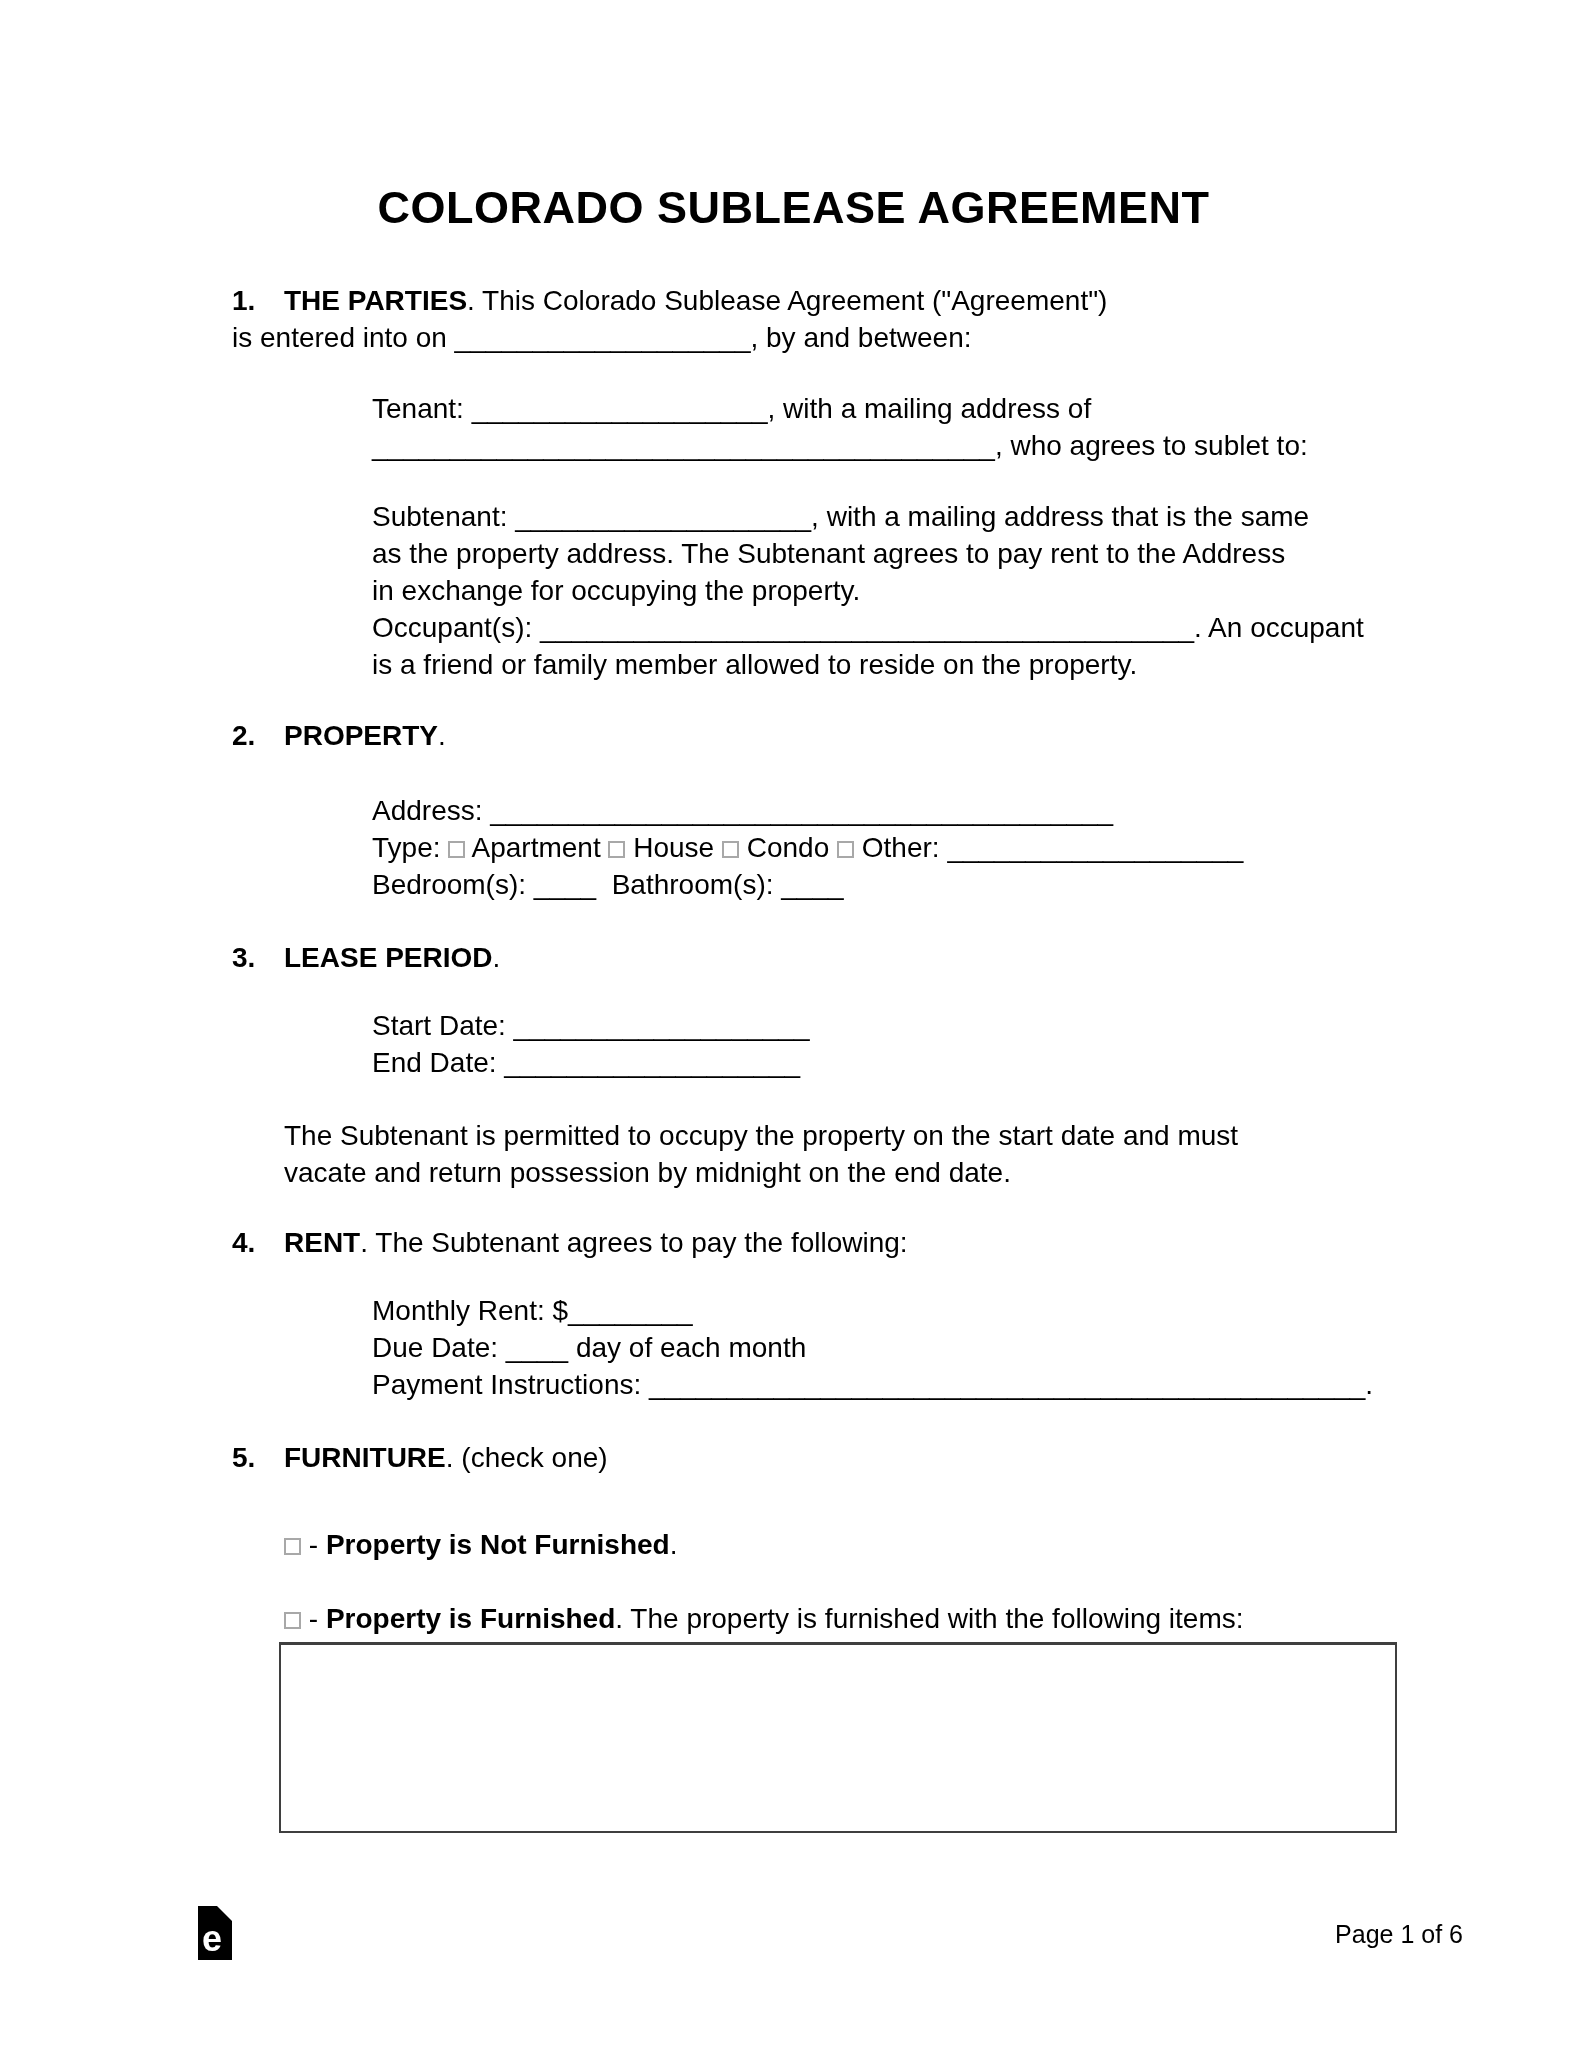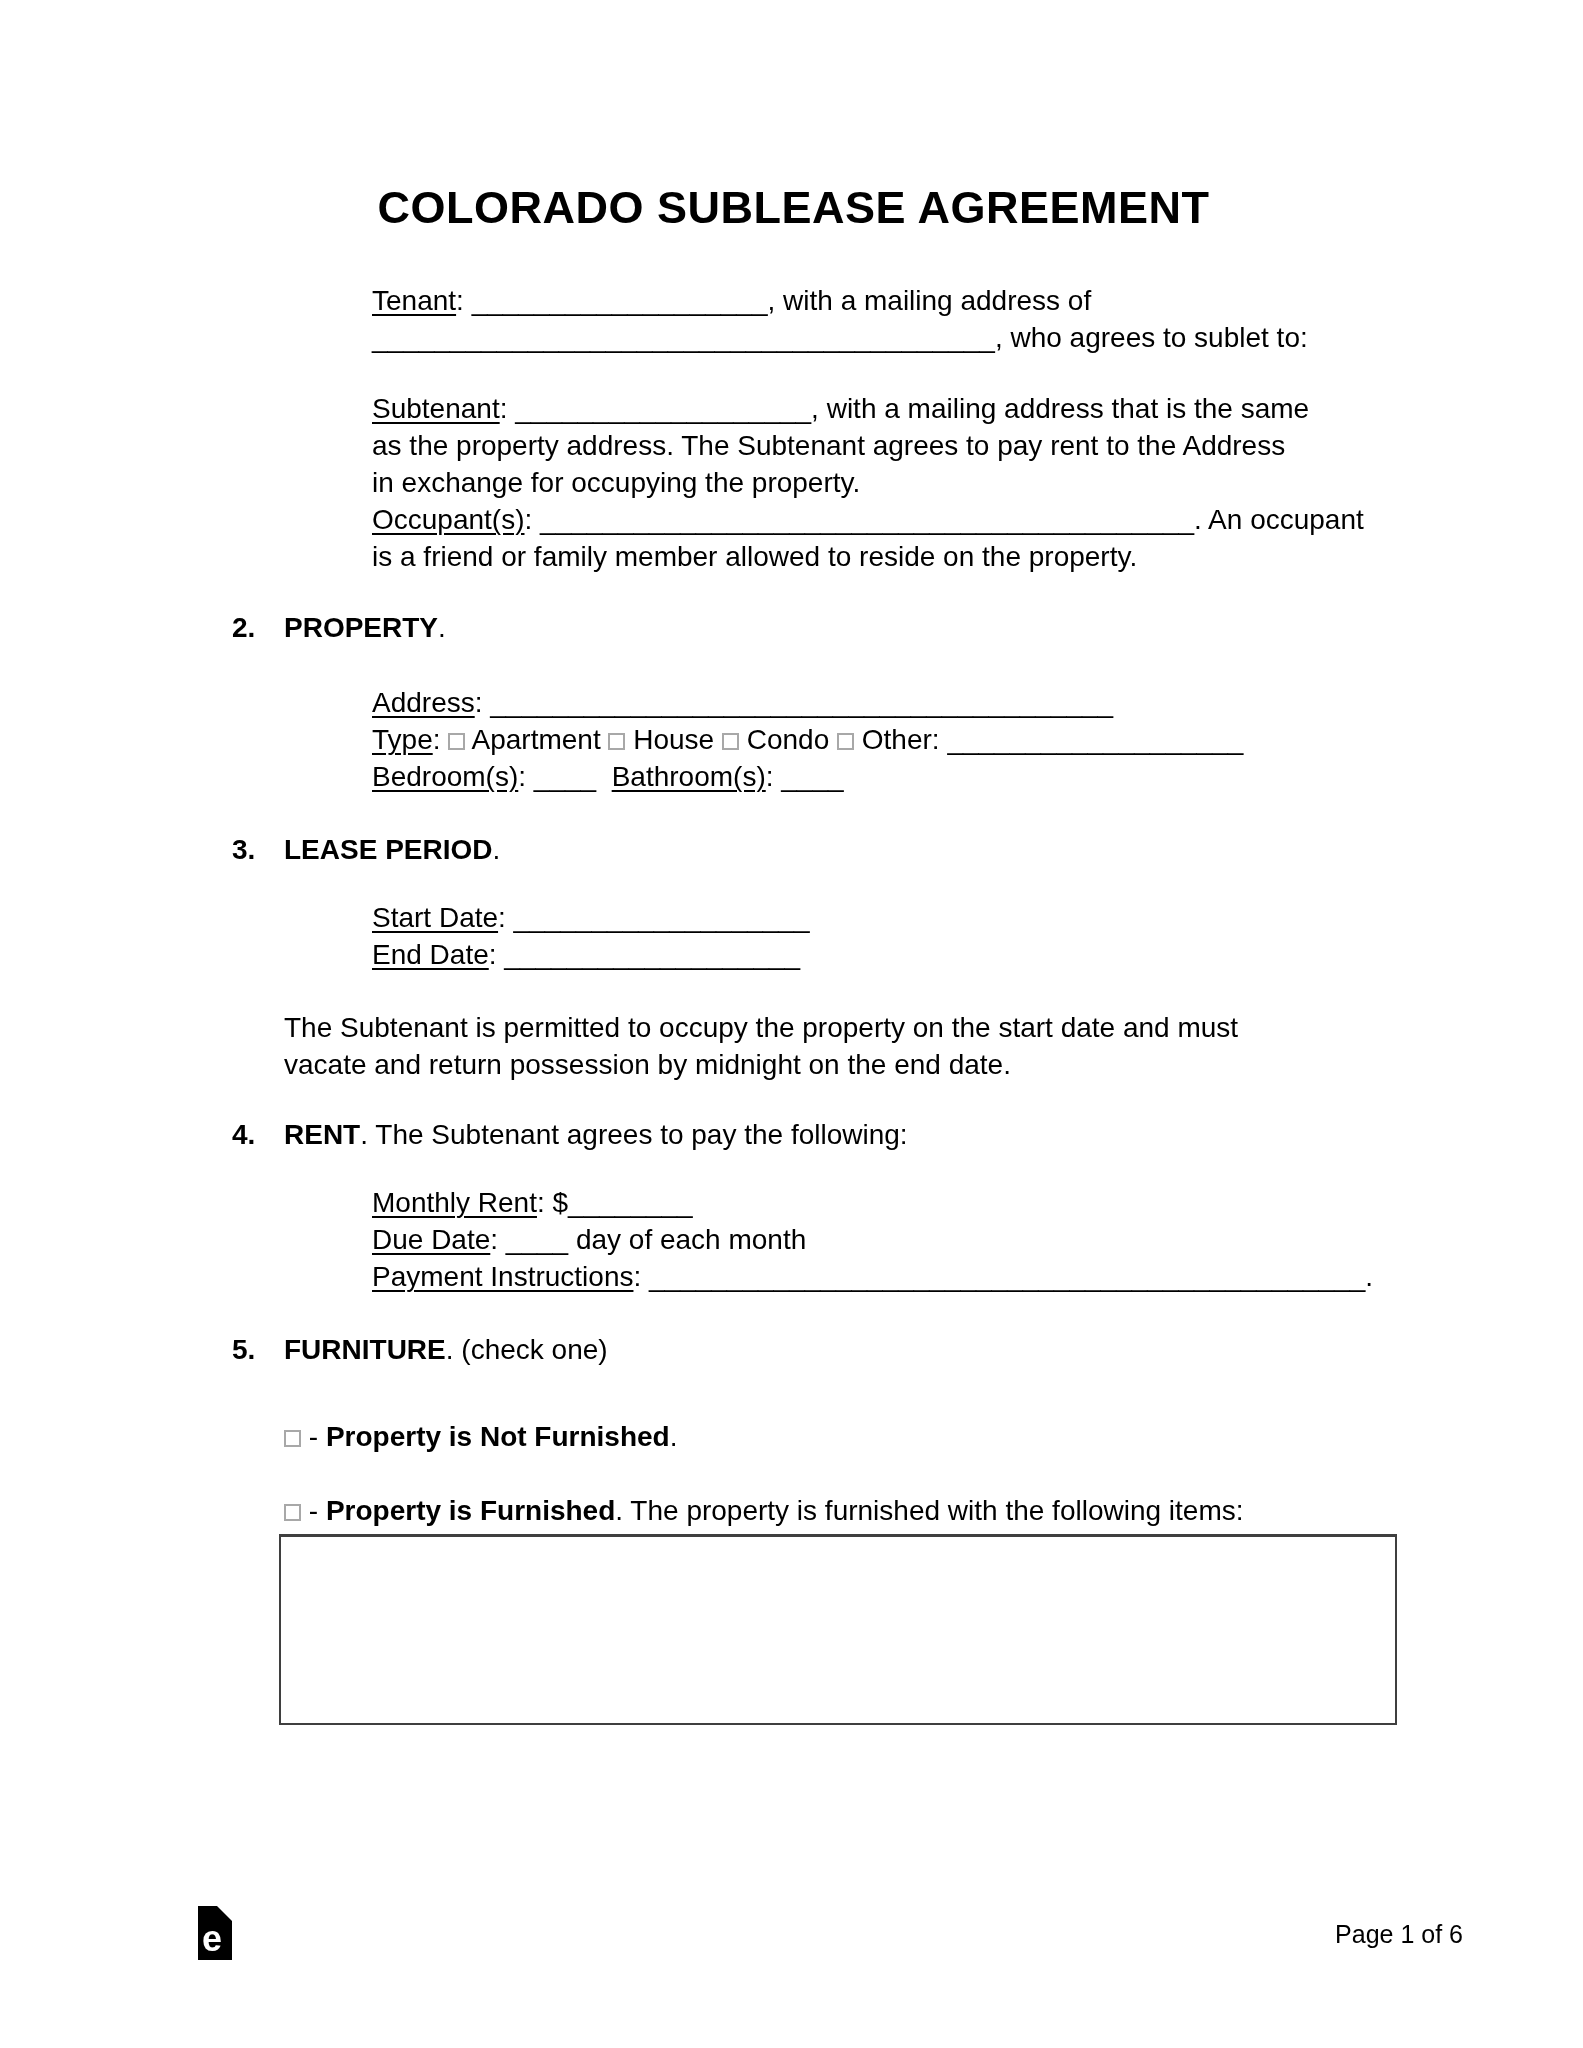--- a/index.html
+++ b/index.html
@@ -24,21 +24,21 @@
     font-weight: bold;
     letter-spacing: 0.5px;
   }
   .block { margin: 0; }
   .line { white-space: pre; }
   .indent-0 { margin-left: 0; }
   .indent-1 { margin-left: 52px; }
   .indent-2 { margin-left: 140px; }
   .num { display: inline-block; width: 52px; font-weight: bold; }
   .bold { font-weight: bold; }
-  .ulabel { text-decoration: underline; text-decoration-thickness: 2px; text-underline-offset: 4px; }
+  .ulabel { text-decoration-thickness: 2px; text-underline-offset: 4px; }
   .run { }
   .checkbox {
     display: inline-block;
     width: 17px; height: 17px;
     box-sizing: border-box;
     border: 2px solid #a8a8a8;
     background: #ffffff;
     vertical-align: -1px;
   }
   
@@ -104,20 +104,24 @@
     line-height: 37px;
   }
 </style>
 </head>
 <body>
 
 <div class="page" data-name="page">
   <div class="content" data-name="document-content">
     <h1 class="title" data-name="document-title">COLORADO SUBLEASE AGREEMENT</h1>
     <div id="blocks-host" data-name="document-body">
+        <div data-name="section-1-the-parties" class="block indent-0">
+          <div class="line" data-name="text-line"><span class="num" data-name="section-number">1.</span><span class="bold" data-name="section-heading-the-parties">THE PARTIES</span><span class="run" data-name="text-run">. This Colorado Sublease Agreement ("Agreement")</span></div>
+          <div class="line" data-name="text-line"><span class="run" data-name="text-run">is entered into on ___________________, by and between:</span></div>
+        </div>
         <div data-name="tenant-paragraph" class="block indent-2">
           <div class="line" data-name="text-line"><span class="ulabel" data-name="tenant-label">Tenant</span><span class="run" data-name="text-run">: ___________________, with a mailing address of</span></div>
           <div class="line" data-name="text-line"><span class="run" data-name="text-run">________________________________________, who agrees to sublet to:</span></div>
         </div>
         <div data-name="subtenant-paragraph" class="block indent-2">
           <div class="line" data-name="text-line"><span class="ulabel" data-name="subtenant-label">Subtenant</span><span class="run" data-name="text-run">: ___________________, with a mailing address that is the same</span></div>
           <div class="line" data-name="text-line"><span class="run" data-name="text-run">as the property address. The Subtenant agrees to pay rent to the Address</span></div>
           <div class="line" data-name="text-line"><span class="run" data-name="text-run">in exchange for occupying the property.</span></div>
         </div>
         <div data-name="occupant-paragraph" class="block indent-2">

